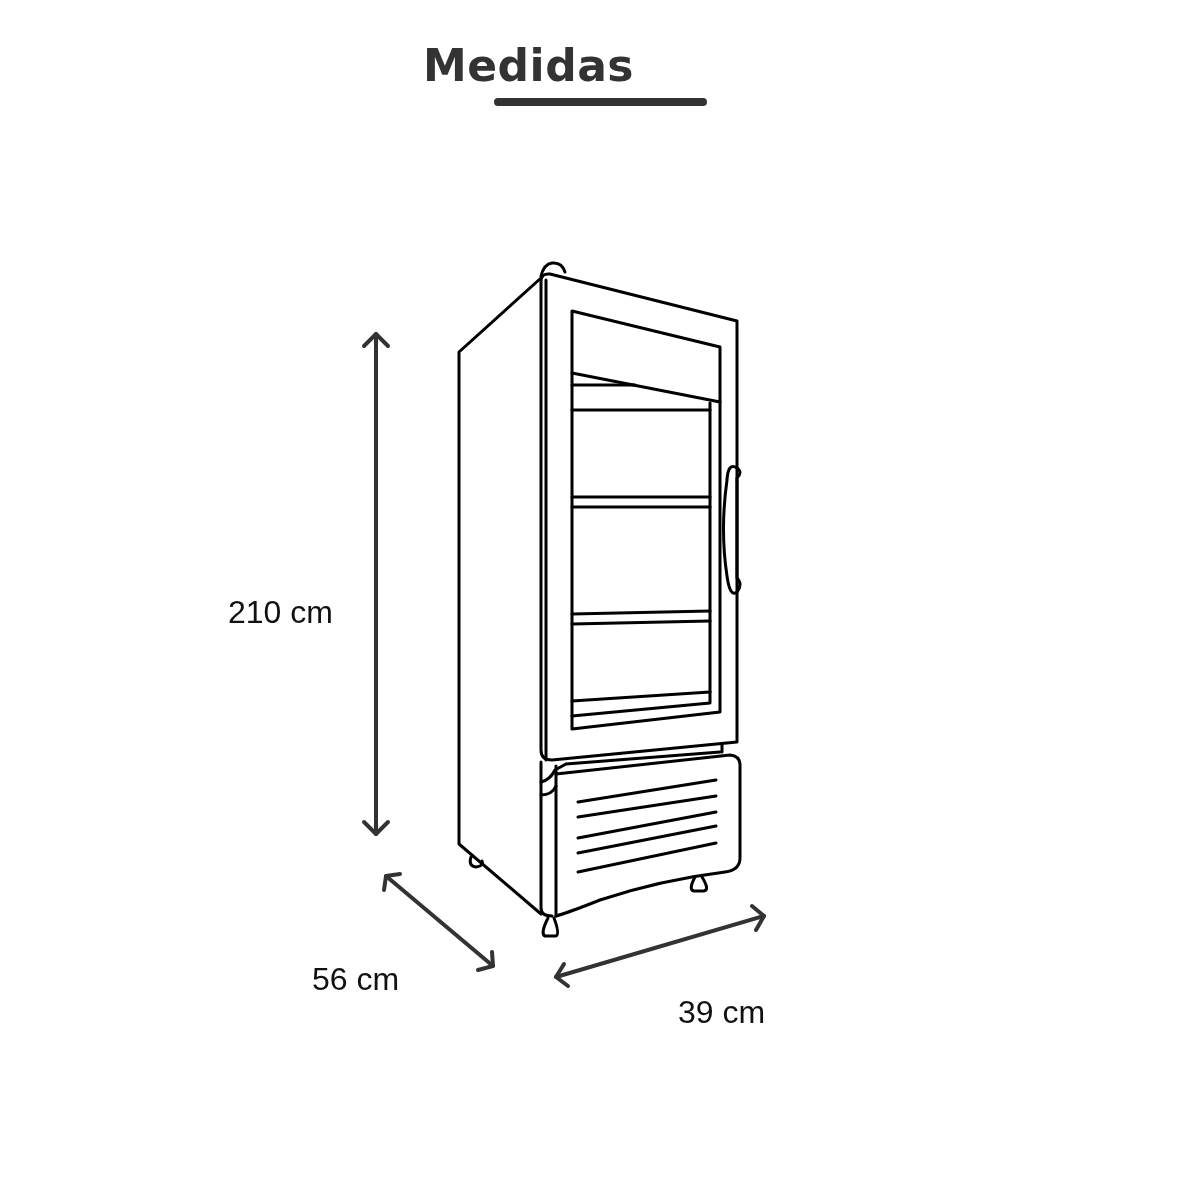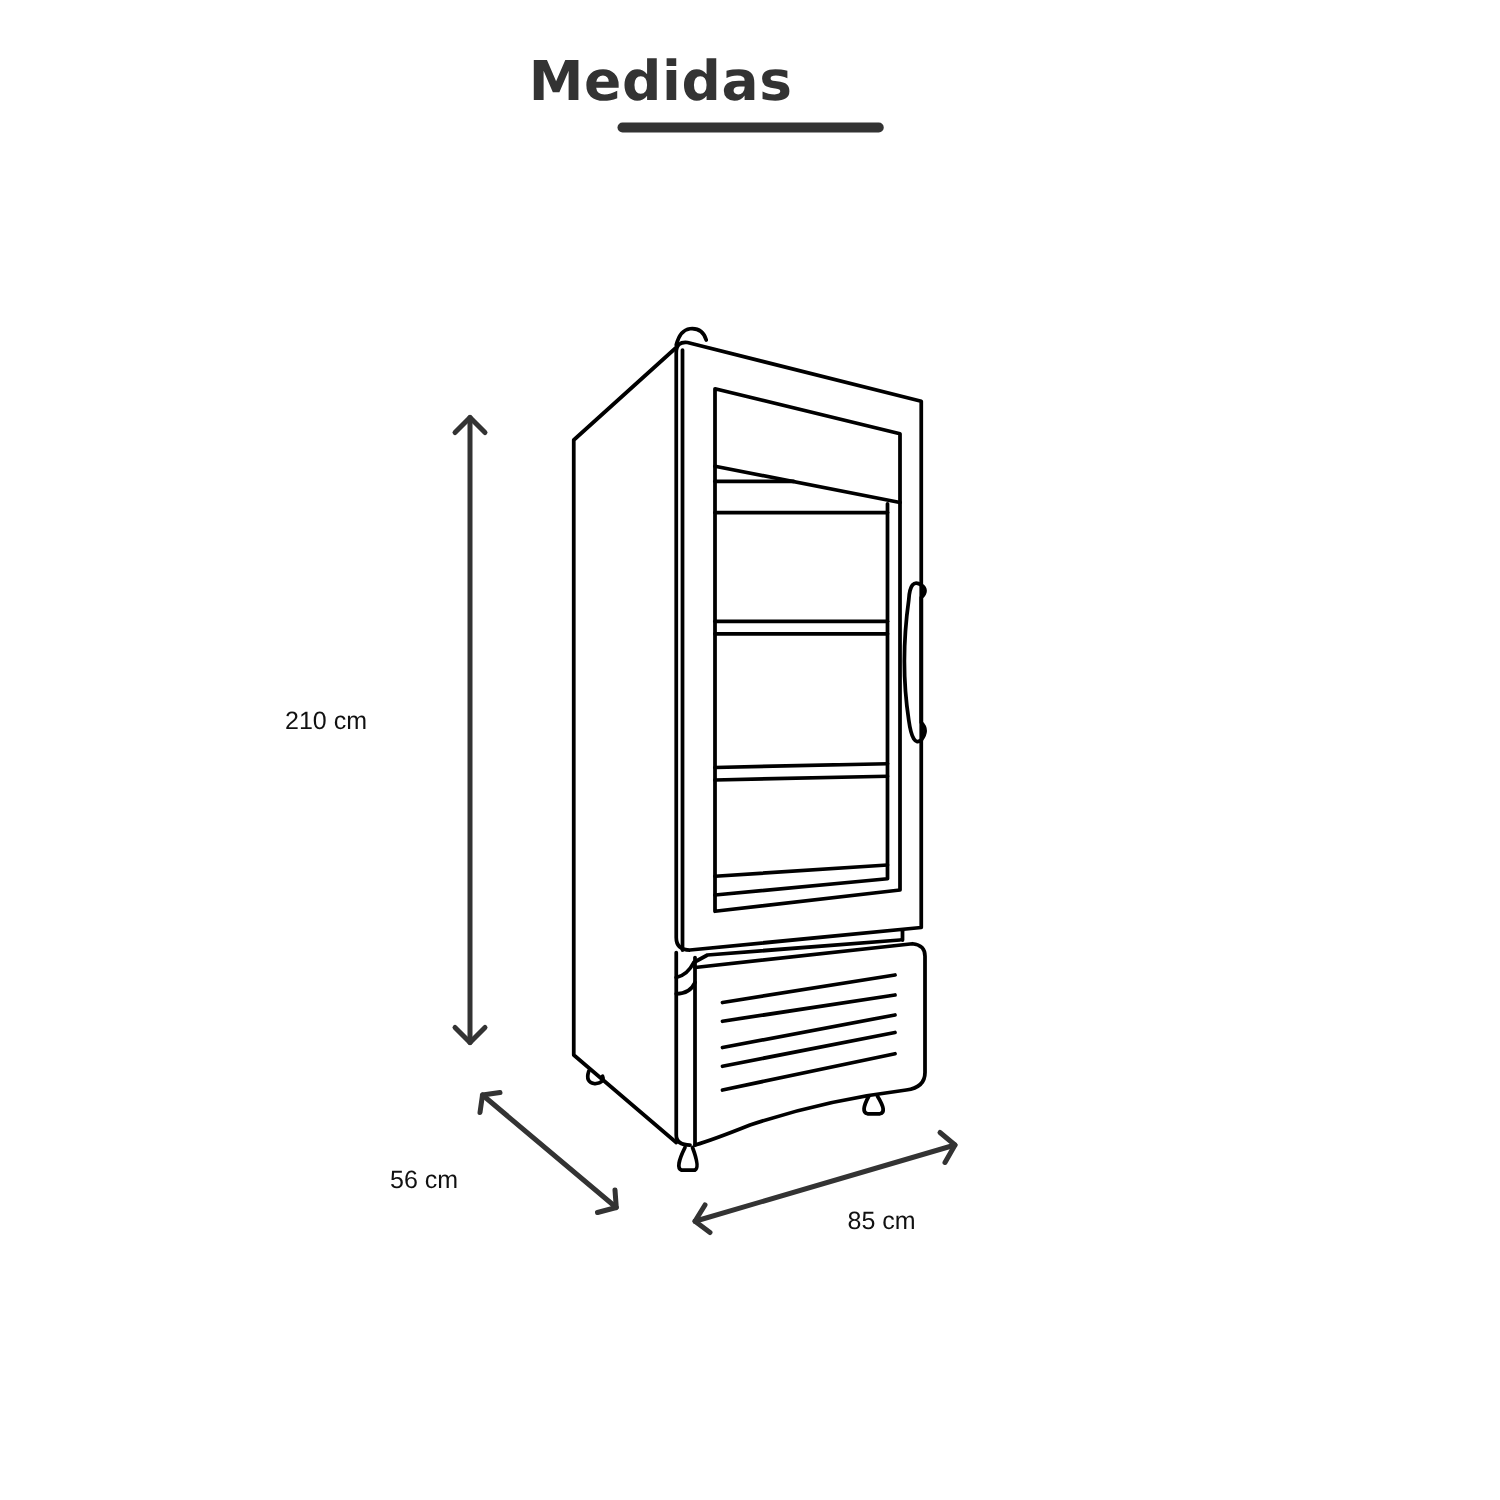--- a/index.html
+++ b/index.html
@@ -7,22 +7,22 @@
     .title {
       position: absolute; left: 0; top: 40px; width: 1057px; text-align: center;
       font-family: "DejaVu Sans", sans-serif; font-weight: bold; font-size: 44px;
       color: #333333; letter-spacing: 0.5px;
     }
     .title-underline {
       position: absolute; left: 494px; top: 98px; width: 213px; height: 8px;
       background: #333333; border-radius: 4px;
     }
     .dim-label {
-      position: absolute; font-family: "Liberation Sans", sans-serif; font-size: 20px;
-      color: #111111; white-space: nowrap;
+      position: absolute; font-family: "Liberation Sans", sans-serif; font-size: 32px;
+      color: #111111; white-space: nowrap; margin-top: 28px;
     }
     #lbl-height { left: 228px; top: 566px; }
     #lbl-depth  { left: 312px; top: 933px; }
     #lbl-width  { left: 678px; top: 966px; }
     svg.drawing { position: absolute; left: 0; top: 0; }
   </style>
 </head>
 <body>
 
 <div class="title">Medidas</div>
@@ -87,13 +87,13 @@
     <line x1="578" y1="872" x2="716" y2="843"></line>
 
     <path d="M548,918 Q540,934 545,936 L556,936 Q560,934 554,918"></path>
     <path d="M695,877 Q688,890 694,891 L704,891 Q710,890 702,877"></path>
     <path d="M471,857 Q468,866 476,867 Q484,866 482,861"></path>
   </g>
 </svg>
 
 <div class="dim-label" id="lbl-height">210 cm</div>
 <div class="dim-label" id="lbl-depth">56 cm</div>
-<div class="dim-label" id="lbl-width">85 cm</div>
+<div class="dim-label" id="lbl-width">39 cm</div>
 
 </body></html>

